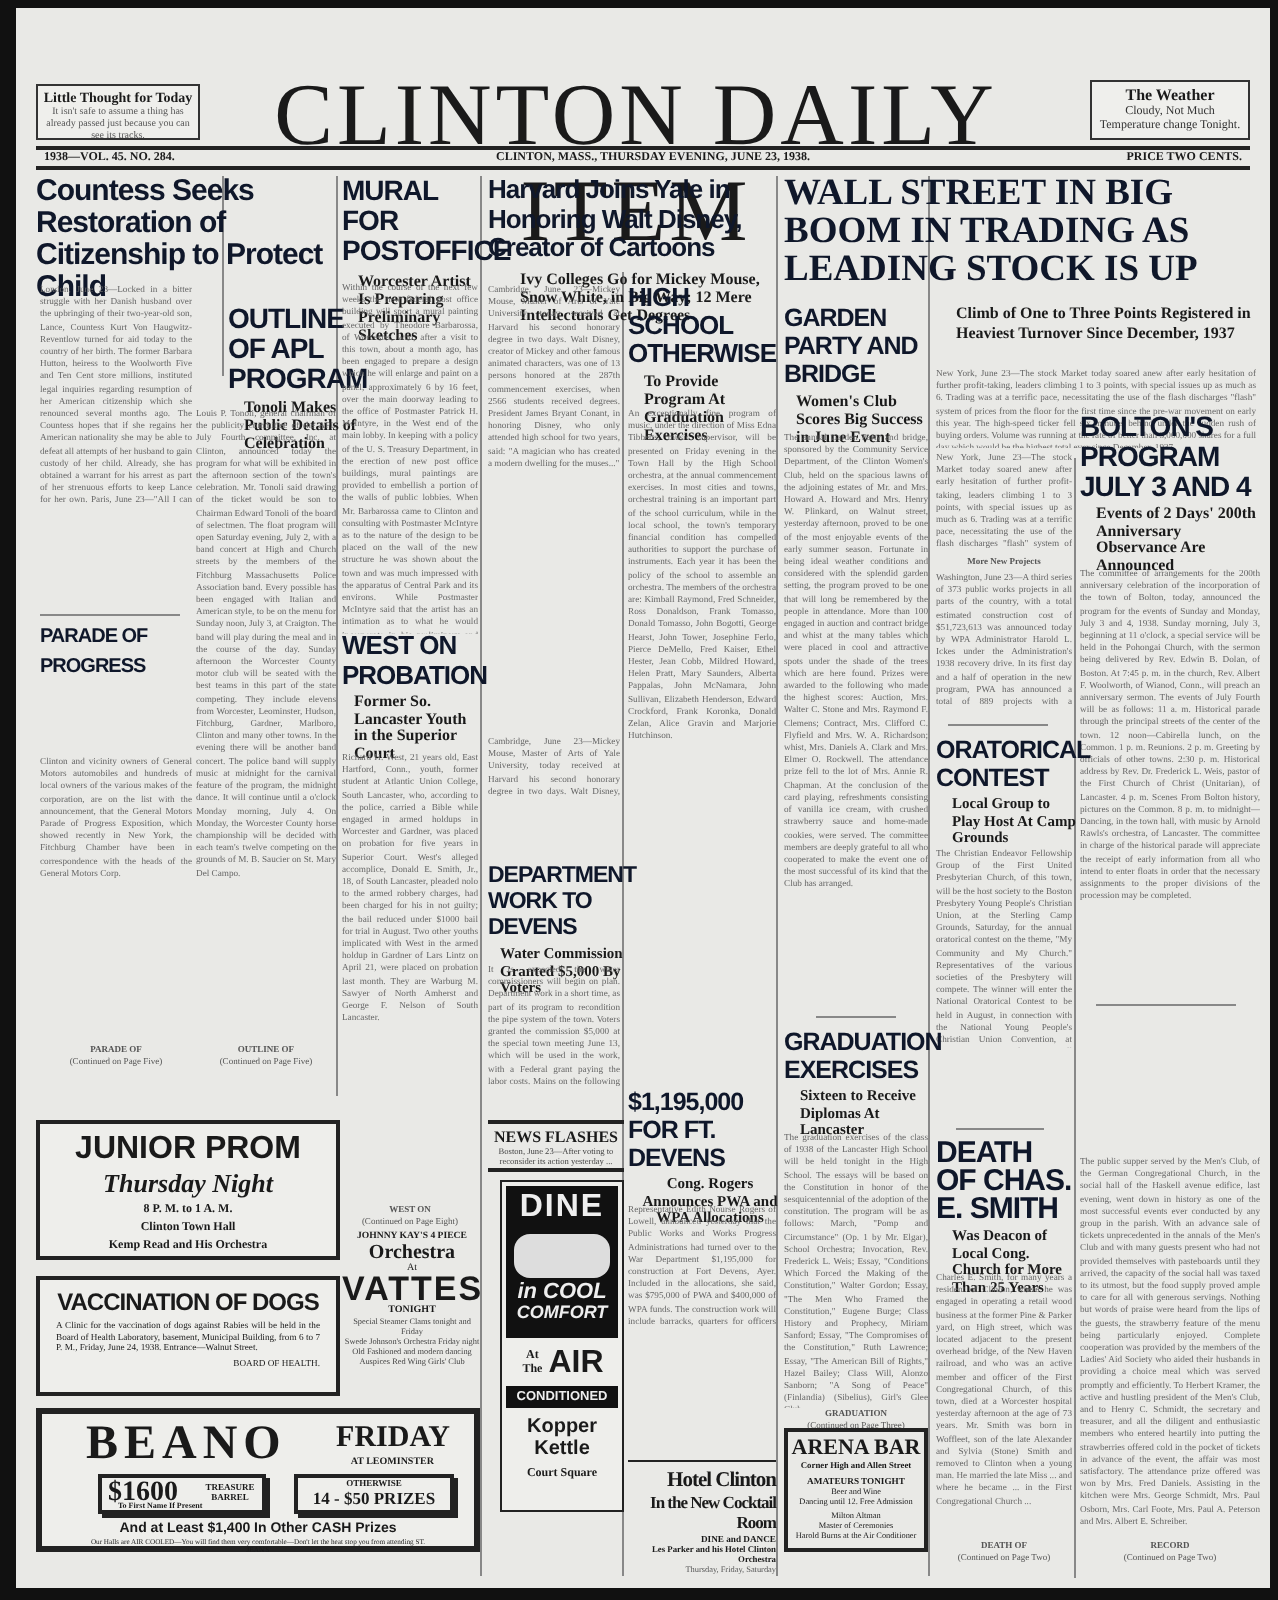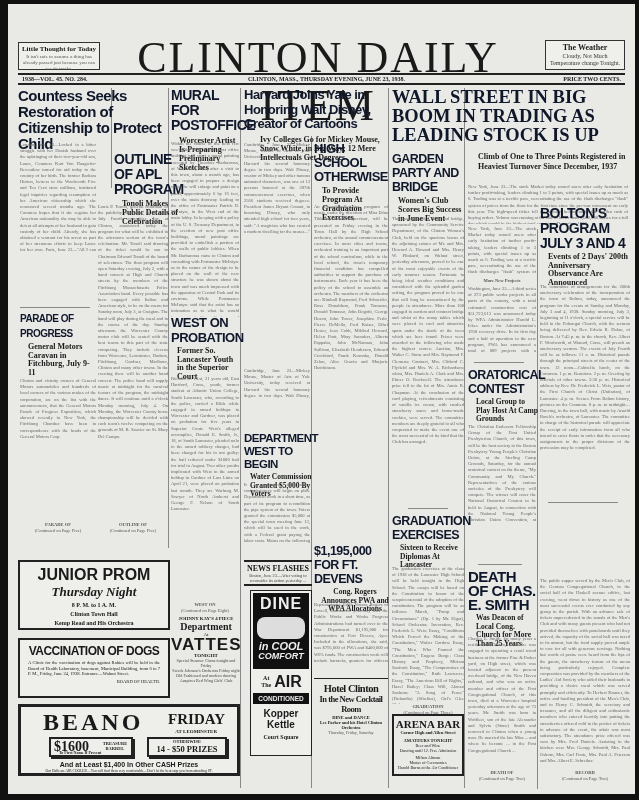--- a/index.html
+++ b/index.html
@@ -101,41 +101,40 @@
 
   <div class="abs" style="left:532px;top:202px;width:92px;">
     <div class="hl cond" style="font-size:14px;line-height:15px;">BOLTON'S PROGRAM JULY 3 AND 4</div>
     <div class="deck" style="margin:2px 0 0 8px;font-size:8px;line-height:8.5px;">Events of 2 Days' 200th Anniversary Observance Are Announced</div>
   </div>
   <div class="abs body" style="left:532px;top:280px;width:90px;height:214px;">The committee of arrangements for the 200th anniversary celebration of the incorporation of the town of Bolton, today, announced the program for the events of Sunday and Monday, July 3 and 4, 1938. Sunday morning, July 3, beginning at 11 o'clock, a special service will be held in the Pohongai Church, with the sermon being delivered by Rev. Edwin B. Dolan, of Boston. At 7:45 p. m. in the church, Rev. Albert F. Woolworth, of Wianod, Conn., will preach an anniversary sermon. The events of July Fourth will be as follows: 11 a. m. Historical parade through the principal streets of the center of the town. 12 noon—Cabirella lunch, on the Common. 1 p. m. Reunions. 2 p. m. Greeting by officials of other towns. 2:30 p. m. Historical address by Rev. Dr. Frederick L. Weis, pastor of the First Church of Christ (Unitarian), of Lancaster. 4 p. m. Scenes From Bolton history, pictures on the Common. 8 p. m. to midnight—Dancing, in the town hall, with music by Arnold Rawls's orchestra, of Lancaster. The committee in charge of the historical parade will appreciate the receipt of early information from all who intend to enter floats in order that the necessary assignments to the proper divisions of the procession may be completed.</div>
 
   <div class="rule-h" style="left:12px;top:303px;width:70px;"></div>
   <div class="abs" style="left:12px;top:307px;width:76px;">
     <div class="hl cond" style="font-size:10px;line-height:15px;">PARADE OF PROGRESS</div>
-    <div class="deck" style="margin:2px 0 0 8px;font-size:8px;line-height:8.5px;">General Motors Caravan in Fitchburg, July 9-11</div>
   </div>
   <div class="abs body" style="left:12px;top:374px;width:76px;height:144px;">Clinton and vicinity owners of General Motors automobiles and hundreds of local owners of the various makes of the corporation, are on the list with the announcement, that the General Motors Parade of Progress Exposition, which showed recently in New York, the Fitchburg Chamber have been in correspondence with the heads of the General Motors Corp.</div>
   <div class="abs cont" style="left:12px;top:518px;width:76px;">
     <div class="bold">PARADE OF</div>
     <div>(Continued on Page Five)</div>
   </div>
 
   <div class="abs" style="left:163px;top:312px;width:69px;">
     <div class="hl cond" style="font-size:13px;line-height:14.5px;">WEST ON PROBATION</div>
     <div class="deck" style="margin:2px 0 0 6px;font-size:8px;line-height:8.5px;">Former So. Lancaster Youth in the Superior Court</div>
   </div>
   <div class="abs body" style="left:163px;top:372px;width:68px;height:226px;">Richard H. West, 21 years old, East Hartford, Conn., youth, former student at Atlantic Union College, South Lancaster, who, according to the police, carried a Bible while engaged in armed holdups in Worcester and Gardner, was placed on probation for five years in Superior Court. West's alleged accomplice, Donald E. Smith, Jr., 18, of South Lancaster, pleaded nolo to the armed robbery charges, had been charged for his in not guilty; the bail reduced under $1000 bail for trial in August. Two other youths implicated with West in the armed holdup in Gardner of Lars Lintz on April 21, were placed on probation last month. They are Warburg M. Sawyer of North Amherst and George F. Nelson of South Lancaster.</div>
   <div class="abs cont" style="left:163px;top:598px;width:68px;">
     <div class="bold">WEST ON</div>
     <div>(Continued on Page Eight)</div>
   </div>
 
   <div class="abs body" style="left:236px;top:364px;width:66px;height:30px;">Cambridge, June 23—Mickey Mouse, Master of Arts of Yale University, today received at Harvard his second honorary degree in two days. Walt Disney, creator of Mickey and other famous animated characters, was one of 13 persons honored at the 287th commencement exercises, when 2566 students received degrees. President James Bryant Conant, in honoring Disney, who only attended high school for two years, said: "A magician who has created a modern dwelling for the muses..."</div>
   <div class="abs" style="left:236px;top:428px;width:68px;">
-    <div class="hl cond" style="font-size:11.5px;line-height:13px;">DEPARTMENT WEST TO BEGIN</div>
+    <div class="hl cond" style="font-size:11.5px;line-height:13px;">DEPARTMENT WORK TO DEVENS</div>
     <div class="deck" style="margin:2px 0 0 6px;font-size:7.5px;line-height:8.5px;">Water Commission Granted $5,000 By Voters</div>
   </div>
   <div class="abs body" style="left:236px;top:478px;width:66px;height:62px;">It is expected the water commissioners will begin on plan. Department work in a short time, as part of its program to recondition the pipe system of the town. Voters granted the commission $5,000 at the special town meeting June 13, which will be used in the work, with a Federal grant paying the labor costs. Mains on the following streets will be replaced: Jones, Pearl, Sunday, Pleasant, Berry, East and Chestnut streets. All the iron pipe will be removed and cast-iron substituted.</div>
 
   <div class="abs" style="left:306px;top:540px;width:76px;">
     <div class="hl cond" style="font-size:12.5px;line-height:14px;">$1,195,000 FOR FT. DEVENS</div>
     <div class="deck" style="margin:2px 0 0 6px;font-size:7.5px;line-height:8.5px;text-align:center;">Cong. Rogers Announces PWA and WPA Allocations</div>
   </div>
   <div class="abs body" style="left:306px;top:598px;width:74px;height:62px;">Representative Edith Nourse Rogers of Lowell, announced yesterday that the Public Works and Works Progress Administrations had turned over to the War Department $1,195,000 for construction at Fort Devens, Ayer. Included in the allocations, she said, was $795,000 of PWA and $400,000 of WPA funds. The construction work will include barracks, quarters for officers and non-commissioned officers, and a water tower. More than 50 per cent of citizen families in the northeast area are considered according to a recent survey of representatives ...</div>
 
@@ -184,21 +183,21 @@
   <div class="box" style="left:10px;top:556px;width:152px;height:70px;">
     <div style="font-family:'Liberation Sans',sans-serif;font-weight:bold;font-size:16px;margin-top:4px;">JUNIOR PROM</div>
     <div style="font-style:italic;font-weight:bold;font-size:13px;">Thursday Night</div>
     <div style="font-weight:bold;font-size:6px;margin-top:2px;">8 P. M. to 1 A. M.</div>
     <div style="font-weight:bold;font-size:6px;margin-top:3px;">Clinton Town Hall</div>
     <div style="font-weight:bold;font-size:6px;margin-top:3px;">Kemp Read and His Orchestra</div>
   </div>
 
   <div class="abs" style="left:163px;top:612px;width:70px;height:86px;text-align:center;">
     <div style="font-size:4.8px;font-weight:bold;">JOHNNY KAY'S 4 PIECE</div>
-    <div style="font-size:10px;font-weight:bold;">Department</div>
+    <div style="font-size:10px;font-weight:bold;">Orchestra</div>
     <div style="font-size:5px;">At</div>
     <div style="font-family:'Liberation Sans',sans-serif;font-size:17px;font-weight:bold;letter-spacing:1px;line-height:16px;">VATTES</div>
     <div style="font-size:5px;font-weight:bold;">TONIGHT</div>
     <div style="font-size:4.2px;line-height:5px;color:#444;">Special Steamer Clams tonight and Friday</div>
     <div style="font-size:4.2px;line-height:5px;color:#444;">Swede Johnson's Orchestra Friday night</div>
     <div style="font-size:4.2px;line-height:5px;color:#444;">Old Fashioned and modern dancing</div>
     <div style="font-size:4.2px;line-height:5px;color:#444;">Auspices Red Wing Girls' Club</div>
   </div>
 
   <div class="abs" style="left:236px;top:556px;width:68px;height:26px;border-top:2px solid #222;border-bottom:2px solid #222;text-align:center;">
@@ -215,21 +214,21 @@
     </div>
     <div style="display:flex;align-items:center;justify-content:center;gap:2px;margin-top:4px;">
       <span style="font-size:6px;font-weight:bold;width:12px;line-height:7px;">At The</span>
       <span style="font-family:'Liberation Sans',sans-serif;font-weight:bold;font-size:16px;">AIR</span>
     </div>
     <div style="background:#111;color:#eee;font-family:'Liberation Sans',sans-serif;font-weight:bold;font-size:6.5px;margin:2px;padding:2px 0;">CONDITIONED</div>
     <div style="font-family:'Liberation Sans',sans-serif;font-weight:bold;font-size:10px;margin-top:4px;">Kopper Kettle</div>
     <div style="font-weight:bold;font-size:6px;margin-top:4px;">Court Square</div>
   </div>
 
-  <div class="abs" style="left:306px;top:674px;width:74px;height:66px;border-top:1px solid #222;text-align:center;">
+  <div class="abs" style="left:306px;top:726px;width:74px;height:66px;border-top:1px solid #222;text-align:right;">
     <div class="cond" style="font-family:'Liberation Serif',serif;font-size:10.5px;margin-top:4px;">Hotel Clinton</div>
     <div class="cond" style="font-family:'Liberation Serif',serif;font-size:8.5px;">In the New Cocktail</div>
     <div class="cond" style="font-family:'Liberation Serif',serif;font-size:8.5px;">Room</div>
     <div style="font-size:4.6px;font-weight:bold;margin-top:1px;">DINE and DANCE</div>
     <div style="font-size:4.4px;line-height:5px;font-weight:bold;">Les Parker and his Hotel Clinton Orchestra</div>
     <div style="font-size:4.2px;color:#555;">Thursday, Friday, Saturday</div>
   </div>
 
   <div class="abs" style="left:384px;top:710px;width:72px;height:62px;border:2px solid #222;text-align:center;">
     <div style="font-family:'Liberation Serif',serif;font-weight:bold;font-size:11px;margin-top:2px;">ARENA BAR</div>

